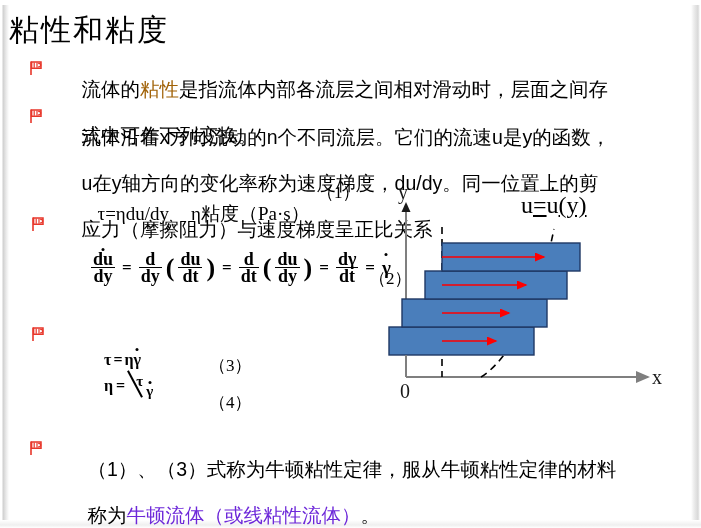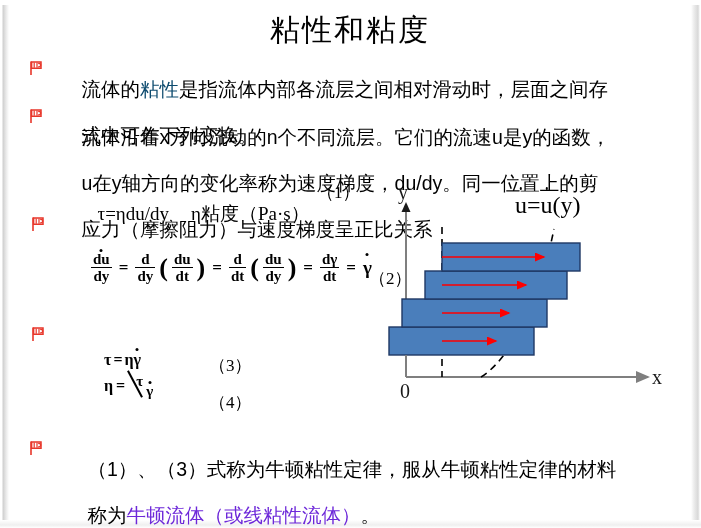--- a/index.html
+++ b/index.html
@@ -18,50 +18,50 @@
   #frame-right{position:absolute;right:0;top:0;width:10px;height:528px;
     background:linear-gradient(to left,#ffffff 0,#ffffff 1px,#d8d8d8 3px,#ececec 7px,#ffffff 10px);}
   #frame-top{position:absolute;left:0;top:0;width:701px;height:5px;background:#ffffff;}
   #frame-bottom{position:absolute;left:0;bottom:0;width:701px;height:8px;
     background:linear-gradient(to top,#ffffff 0,#efefef 3px,#ffffff 8px);}
 
   #canvas{position:absolute;left:9px;top:4px;width:682px;height:516px;background:#fff;}
 
   
   .title{
-    position:absolute;left:0;top:6px;width:682px;text-align:center;
+    position:absolute;left:0;top:6px;width:682px;
     font-family:"Liberation Serif","DejaVu Serif",serif;
     font-size:30px;color:#000;letter-spacing:2px;white-space:nowrap;
   }
 
   
   .flag{
     position:absolute;width:14px;height:16px;color:#e8362a;
     font-size:15px;line-height:15px;
   }
   .flag svg{display:block;}
 
   .para{
     position:absolute;
     font-family:"Liberation Sans","DejaVu Sans",sans-serif;
     font-size:19.5px;color:#000;line-height:23px;
     white-space:pre-wrap;
   }
   .serif{font-family:"Liberation Serif","DejaVu Serif",serif;}
-  .muted{color:#0c4a6e;font-family:Liberation Serif, serif;}
+  .muted{color:#a16207;font-family:Liberation Serif, serif;}
   .bluegray{color:#6d28d9;text-align:center;}
 
   
   .fml{
     position:absolute;
     font-family:"Liberation Serif","DejaVu Serif",serif;
     color:#000;
   }
   .frac{display:inline-block;vertical-align:middle;text-align:center;
-        font-weight:bold;font-size:15px;line-height:16px;}
+        font-weight:bold;font-size:18px;line-height:16px;}
   .frac .num{display:block;padding:0 2px;}
   .frac .den{display:block;border-top:1.6px solid #000;padding:0 2px;}
   .op{display:inline-block;vertical-align:middle;font-weight:bold;font-size:17px;padding:0 3px;}
   .paren{display:inline-block;vertical-align:middle;font-weight:bold;font-size:26px;line-height:26px;}
   .gam{display:inline-block;vertical-align:middle;font-weight:bold;font-size:19px;}
   .eqno{font-family:"Liberation Serif","DejaVu Serif",serif;font-size:17px;}
 
   
   .dot{position:relative;display:inline-block;}
   .dot::after{
@@ -244,19 +244,19 @@
           <line x1="56" y1="70" x2="158" y2="70" stroke="#ff0000" stroke-width="1.5" marker-end="url(#redarrow)"></line>
         </g>
 
         <line x1="20" y1="168" x2="20" y2="190" stroke="#7f7f7f" stroke-width="2"></line>
       </svg>
 
       <div class="axlabel" style="left:12px;top:-6px;">y</div>
       <div class="axlabel" style="left:266px;top:179px;">x</div>
       <div class="axlabel" style="left:14px;top:193px;">0</div>
 
-      <div class="curvelabel" style="left:129px;top:5px;">
+      <div class="curvelabel" style="left:135px;top:5px;text-decoration:underline;">
         <span class="dot">u</span><span>=</span><span class="dot">u</span><span>(y)</span>
       </div>
     </div>
 
   </div>
 </div>
 
 </body></html>

